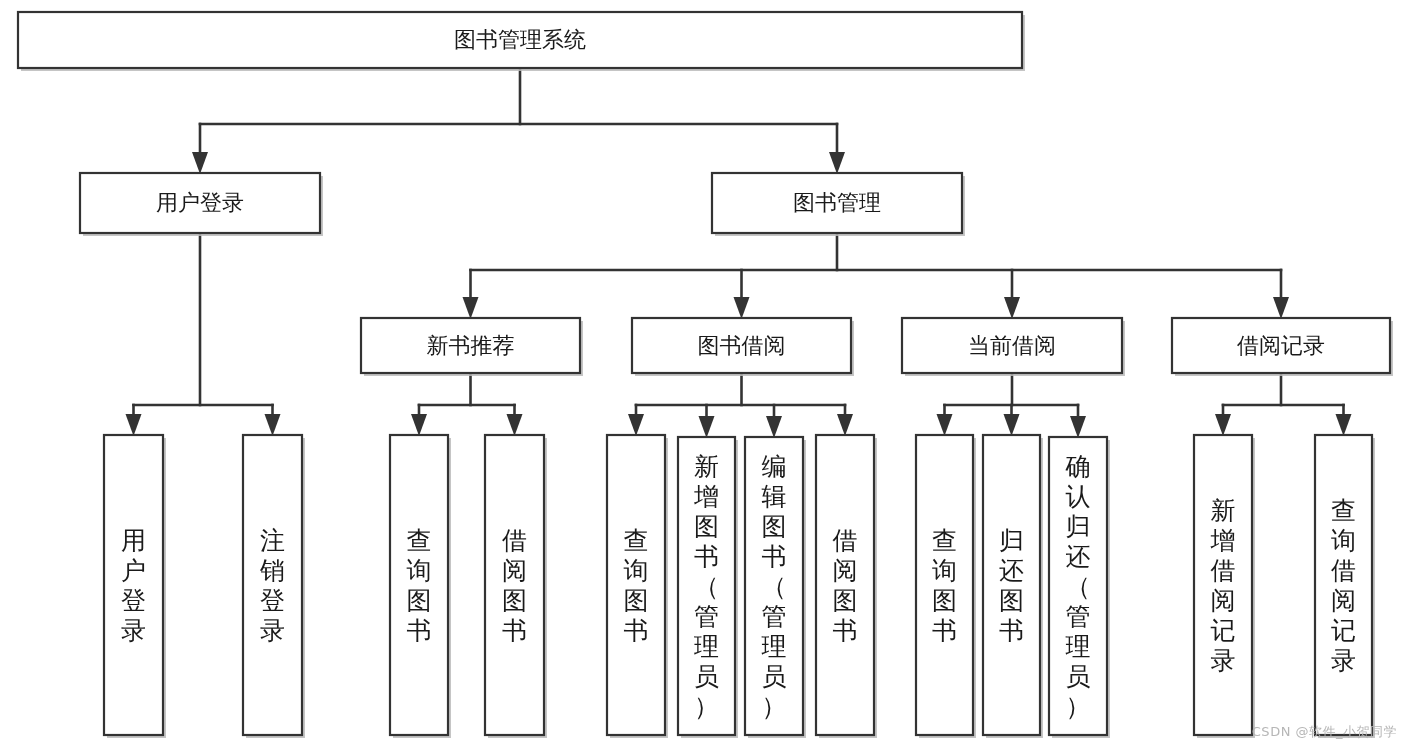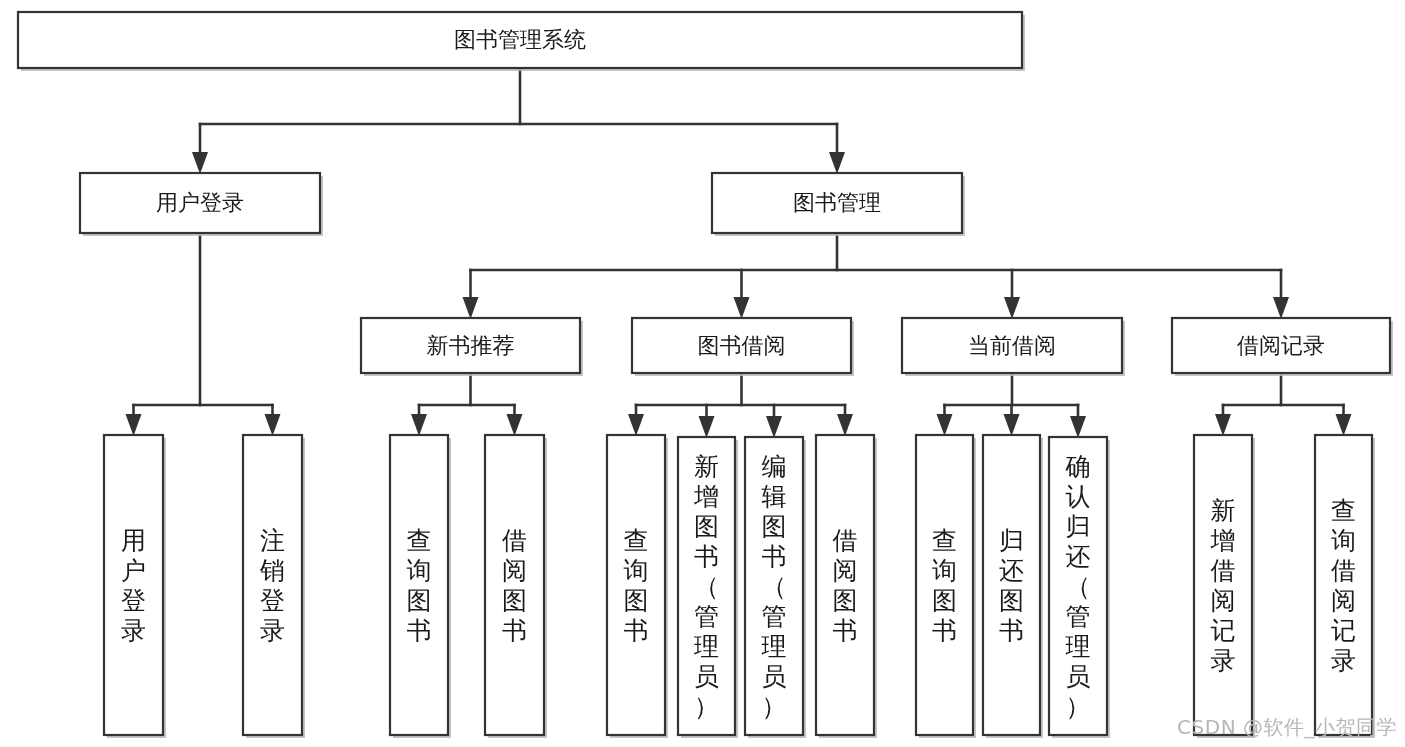--- a/index.html
+++ b/index.html
@@ -55,21 +55,21 @@
     fill: #1a1a1a;
     font-family: "DejaVu Sans", "Liberation Sans", sans-serif;
     font-size: 25px;
     text-anchor: middle;
   }
   .watermark {
     position: absolute;
     right: 8px;
     bottom: 6px;
     font-family: "DejaVu Sans", "Liberation Sans", sans-serif;
-    font-size: 20px;
+    font-size: 13px;
     color: #b6b6b6;
     letter-spacing: 0.5px;
     white-space: nowrap;
     pointer-events: none;
   }
 </style>
 </head>
 <body>
 
 <div id="diagram-root">

